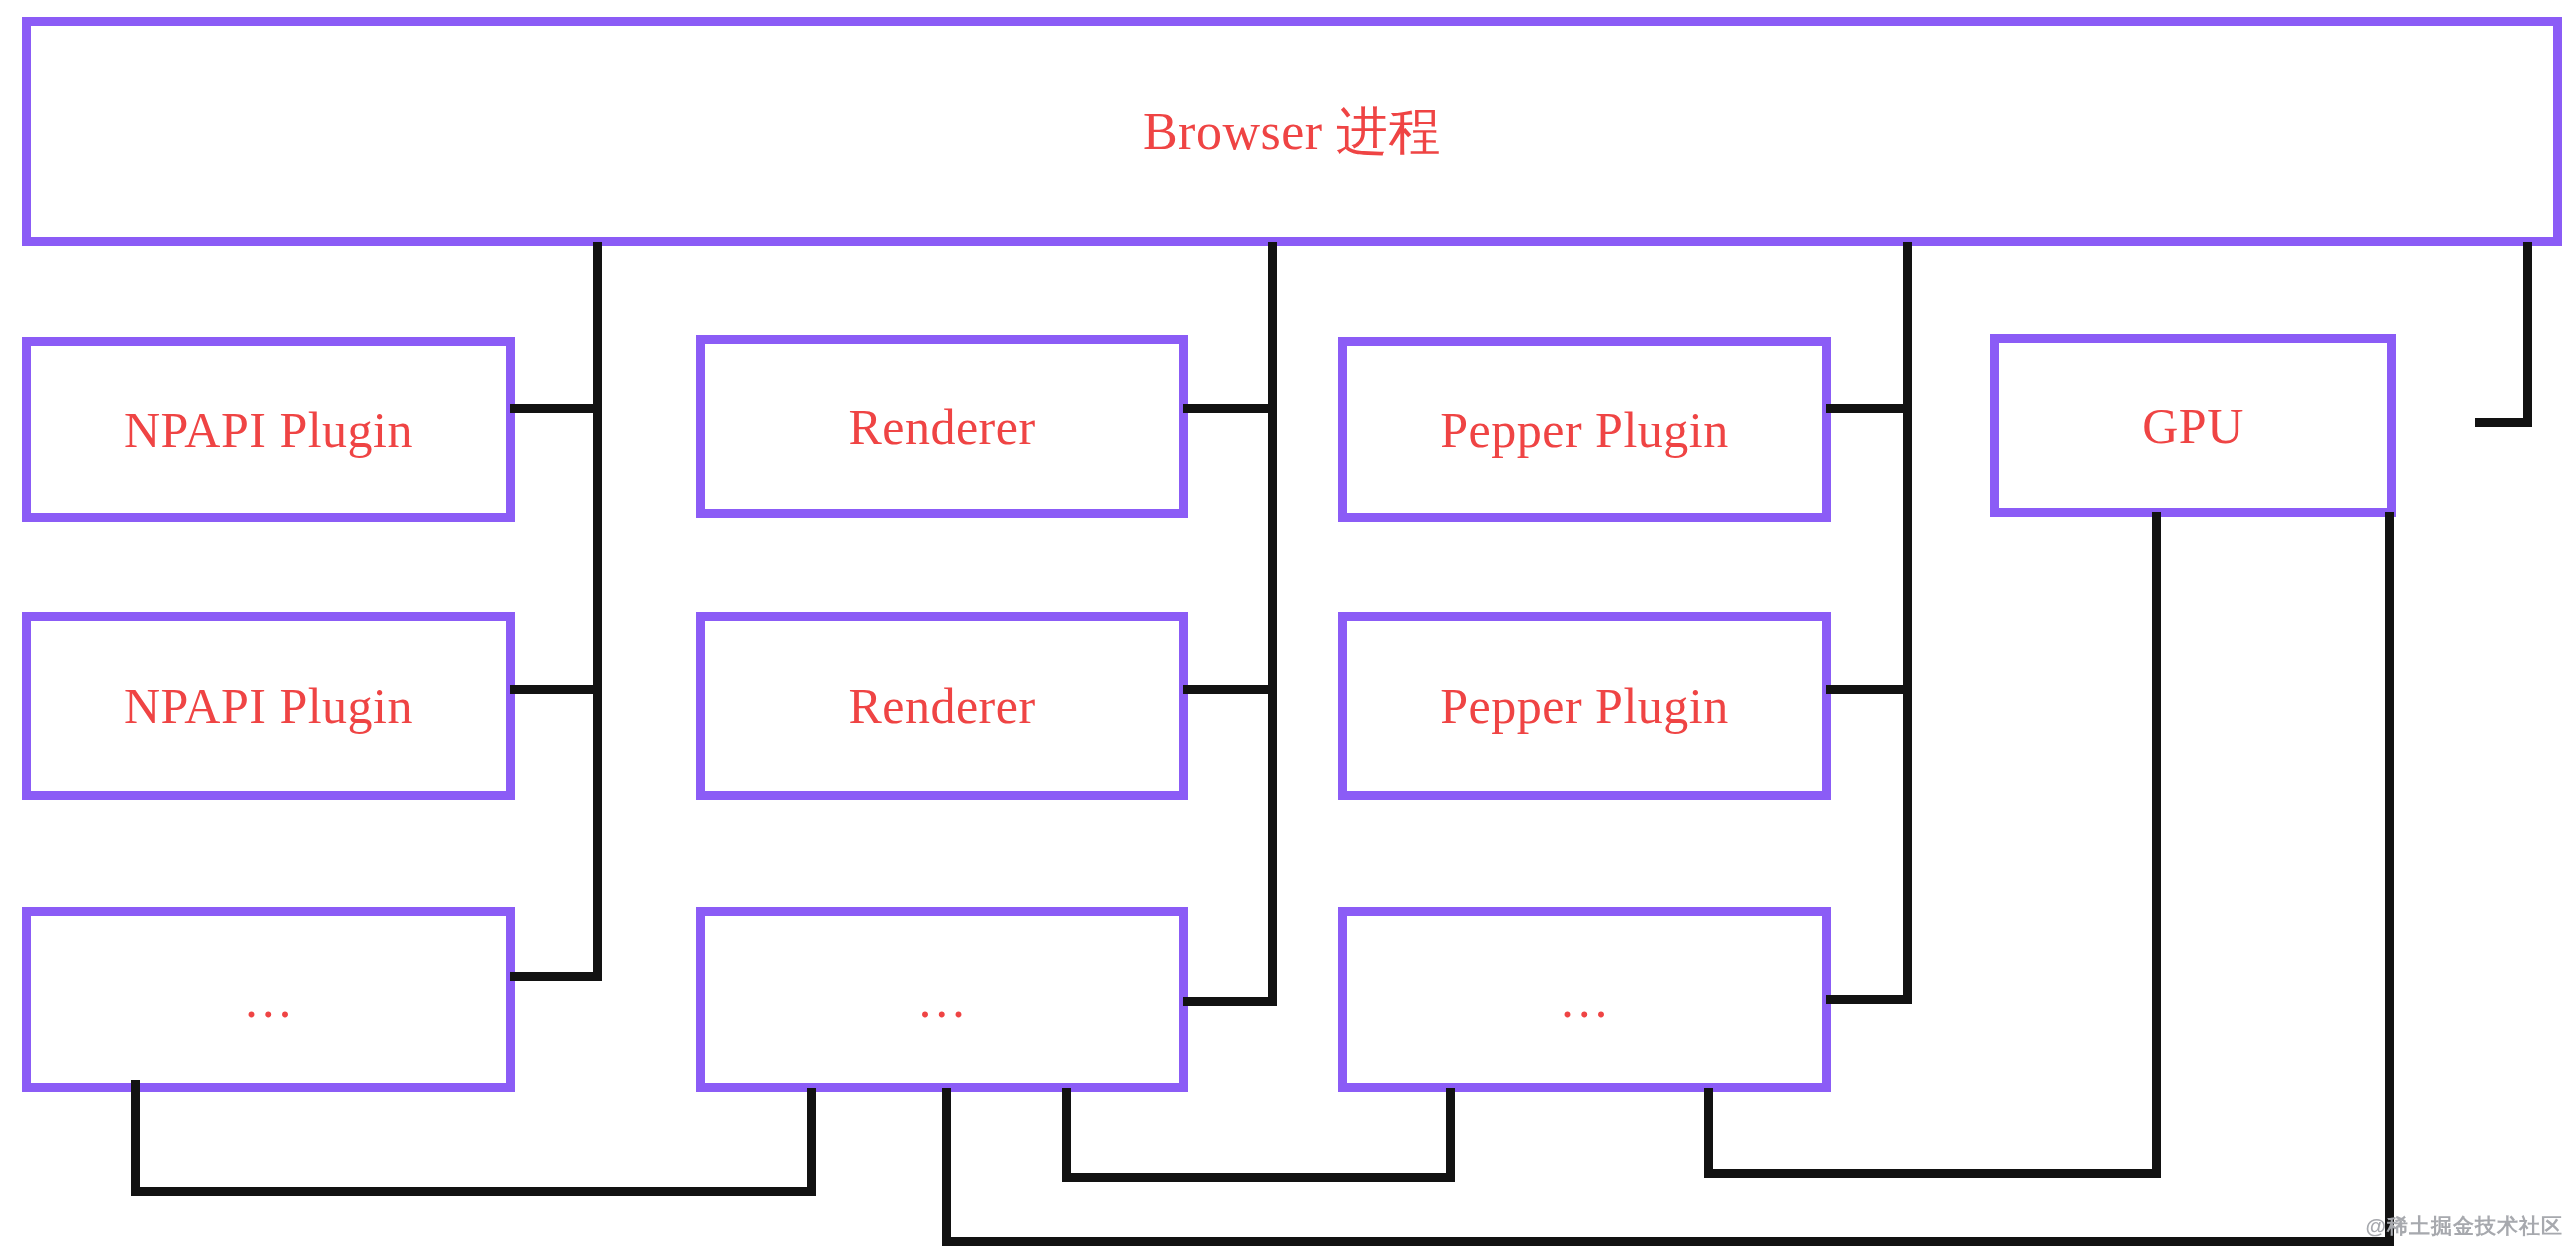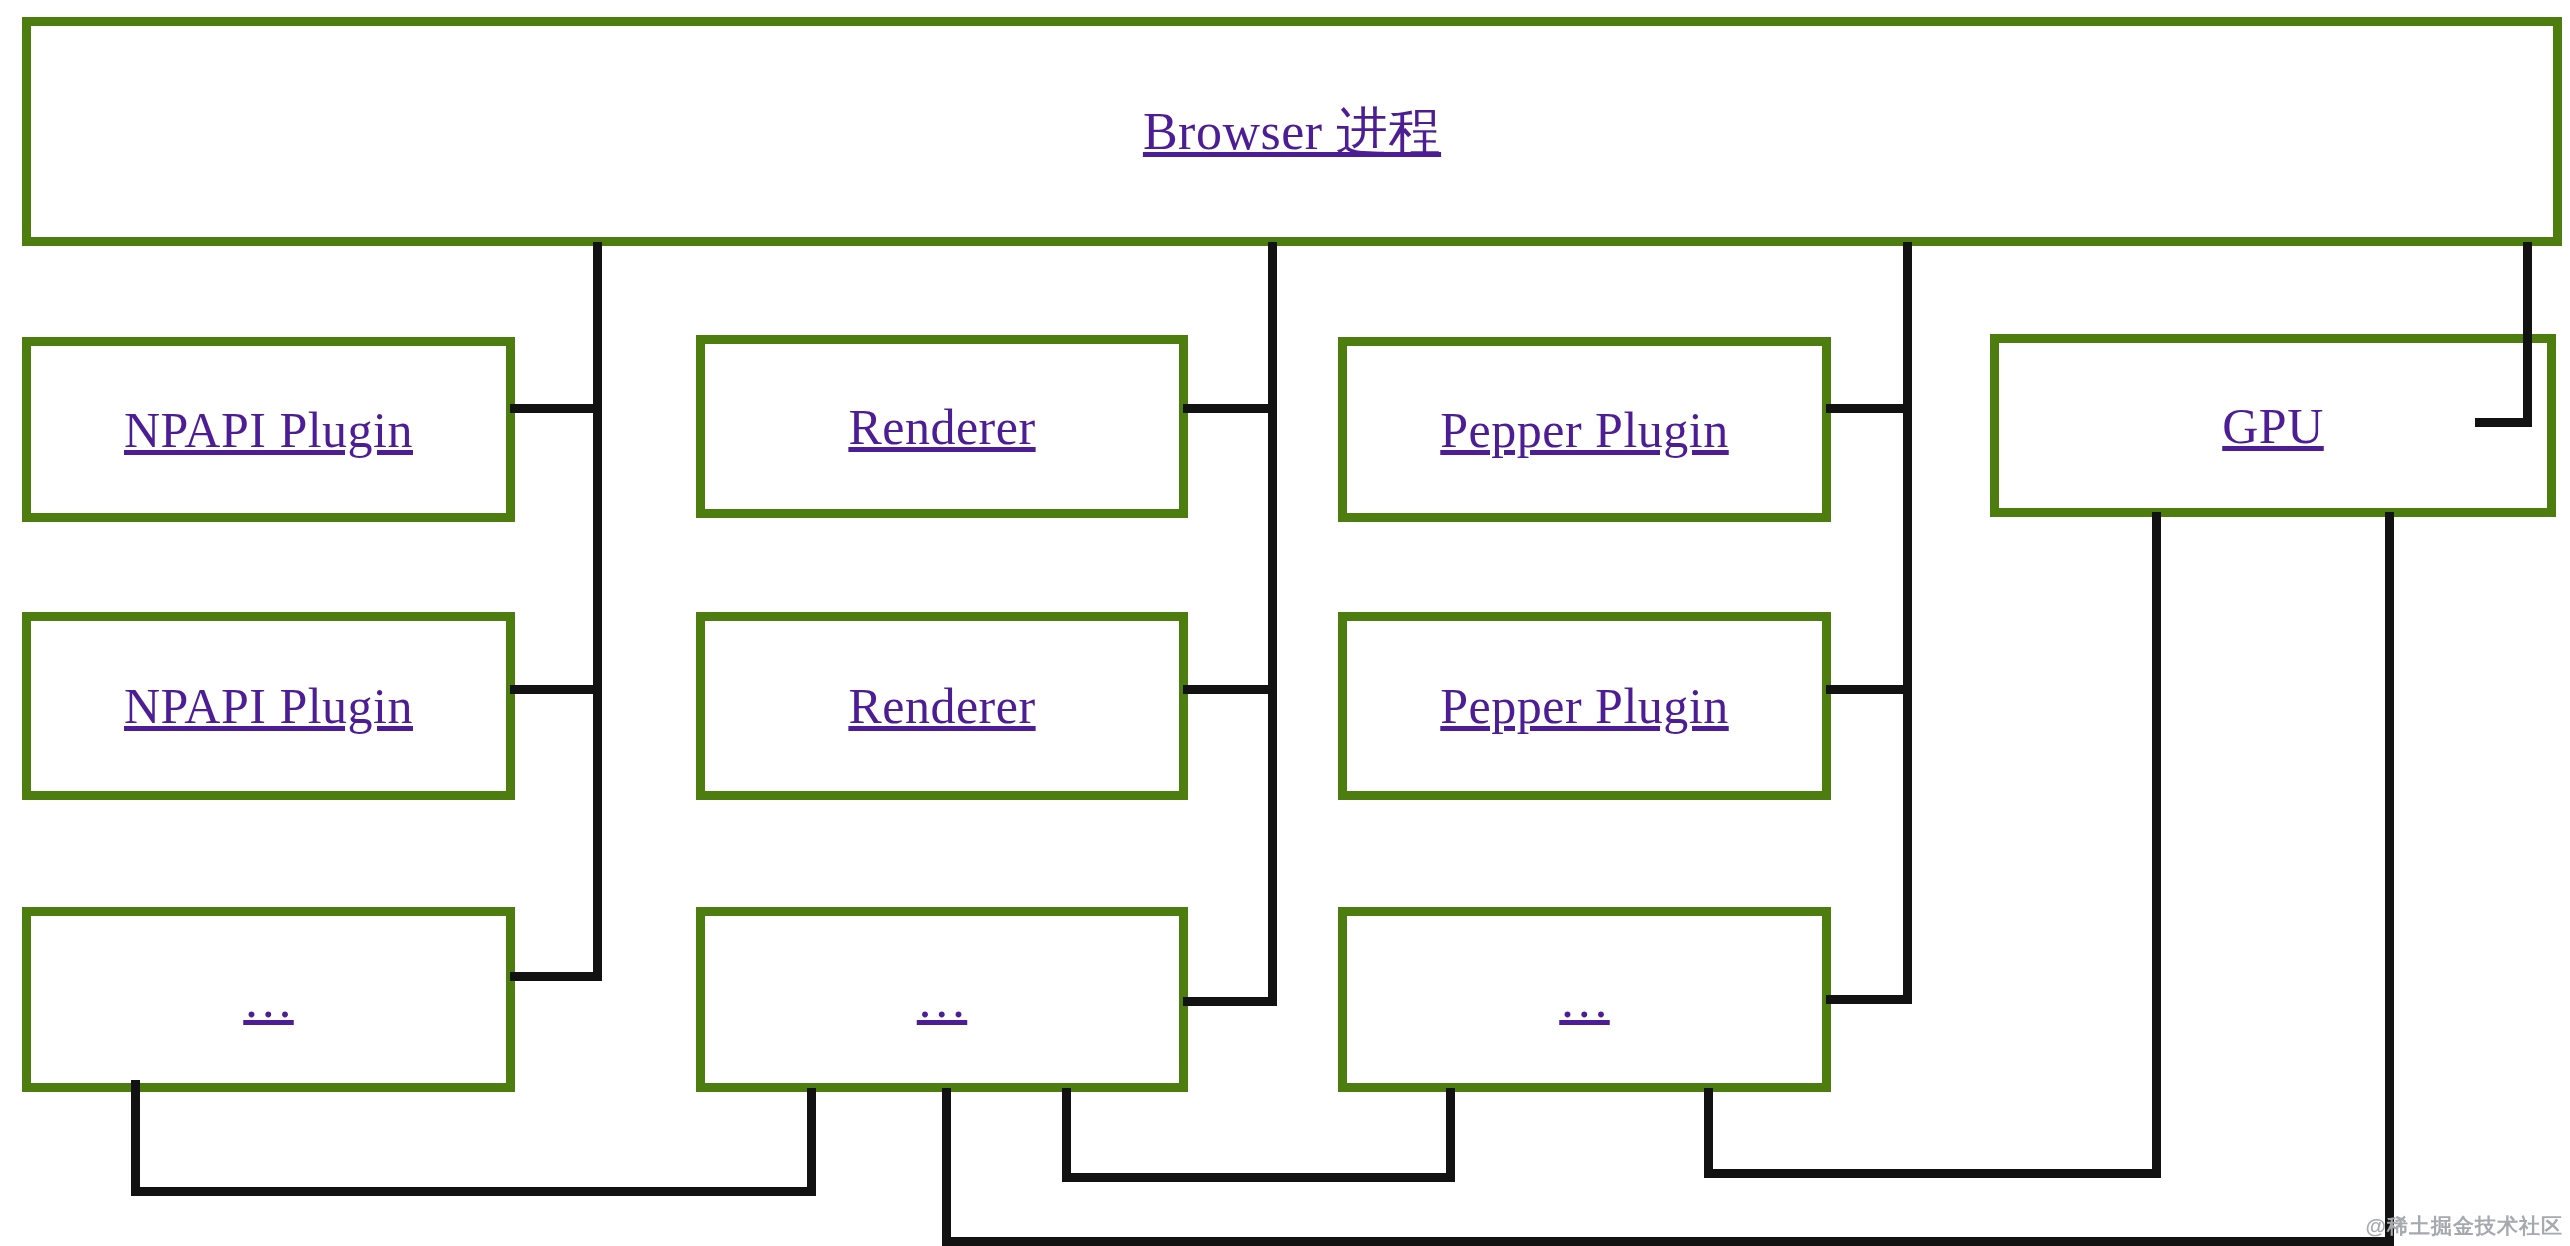--- a/index.html
+++ b/index.html
@@ -11,30 +11,29 @@
     position: relative;
     width: 2570px;
     height: 1246px;
     background: #ffffff;
     overflow: hidden;
     font-family: "Liberation Serif", "DejaVu Serif", serif;
   }
   .node {
     position: absolute;
     box-sizing: border-box;
-    border: 9px solid #4d7c0f;
+    border: 9px solid #8b5cf6;
     background: #ffffff;
     display: flex;
     align-items: center;
     justify-content: center;
-    color: #4c1d95;
+    color: #ef4444;
     font-size: 50px;
     letter-spacing: 0.5px;
     white-space: nowrap;
-    text-decoration: underline;
   }
   .node.root {
     font-size: 52px;
   }
   .line {
     position: absolute;
     background: #121212;
   }
   .watermark {
     position: absolute;
@@ -79,21 +78,21 @@
   <div class="node" style="left:1338px; top:337px; width:493px; height:185px;">
     <span>Pepper Plugin</span>
   </div>
   <div class="node" style="left:1338px; top:612px; width:493px; height:188px;">
     <span>Pepper Plugin</span>
   </div>
   <div class="node" style="left:1338px; top:907px; width:493px; height:185px;">
     <span>…</span>
   </div>
 
-  <div class="node" style="left:1990px; top:334px; width:566px; height:183px;">
+  <div class="node" style="left:1990px; top:334px; width:406px; height:183px;">
     <span>GPU</span>
   </div>
 
   <div class="line" style="left:593px;  top:242px; width:9px; height:739px;"></div>
   <div class="line" style="left:1268px; top:242px; width:9px; height:764px;"></div>
   <div class="line" style="left:1903px; top:242px; width:9px; height:762px;"></div>
   <div class="line" style="left:2523px; top:242px; width:9px; height:185px;"></div>
 
   <div class="line" style="left:510px;  top:404px; width:92px;  height:9px;"></div>
   <div class="line" style="left:510px;  top:685px; width:92px;  height:9px;"></div>

